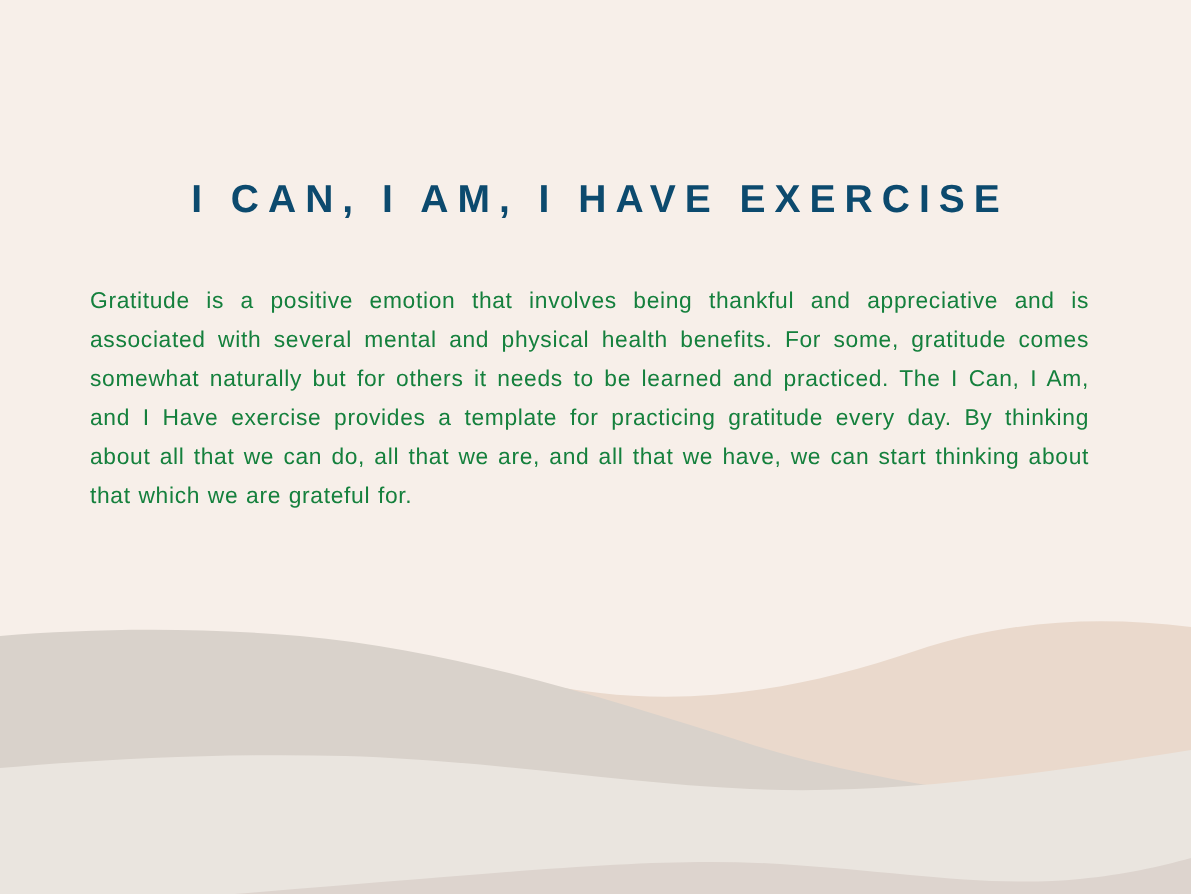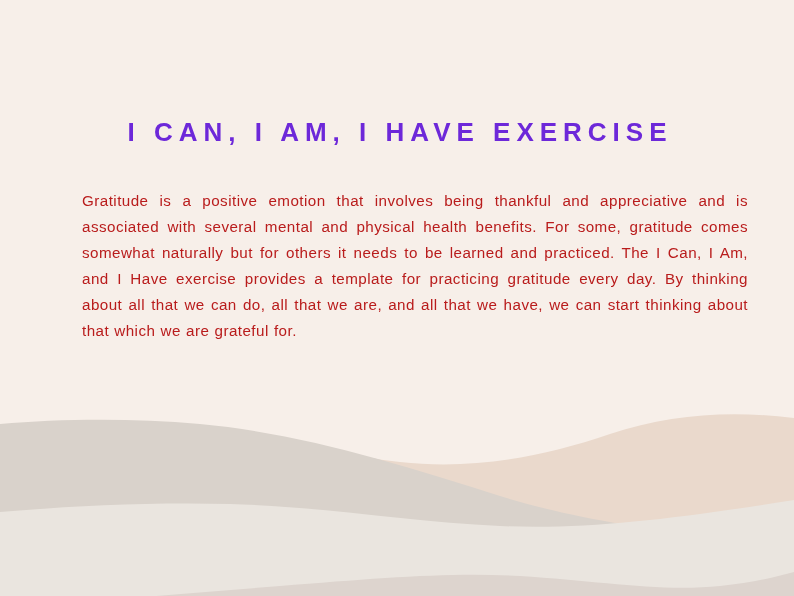--- a/index.html
+++ b/index.html
@@ -40,42 +40,42 @@
     z-index: 2;
   }
 
   .title {
     margin: 0;
     padding: 0;
     text-align: center;
     font-size: 26px;
     font-weight: bold;
     letter-spacing: 6.0px;
-    color: #6d28d9;
+    color: #0c4a6e;
     position: absolute;
     top: 119px;
     left: 0;
     width: 794px;
     line-height: 1;
     text-indent: 6px;
   }
 
   .body-text {
     position: absolute;
     top: 188px;
-    left: 82px;
+    left: 60px;
     width: 666px;
     margin: 0;
     padding: 0;
     text-align: justify;
     text-align-last: left;
     font-size: 15.2px;
     line-height: 25.9px;
     letter-spacing: 0.45px;
-    color: #b91c1c;
+    color: #15803d;
     word-spacing: 0.5px;
   }
 </style>
 </head>
 <body>
 
 <div class="slide">
 
   <svg class="waves" viewBox="0 0 794 200" preserveAspectRatio="none">
 

